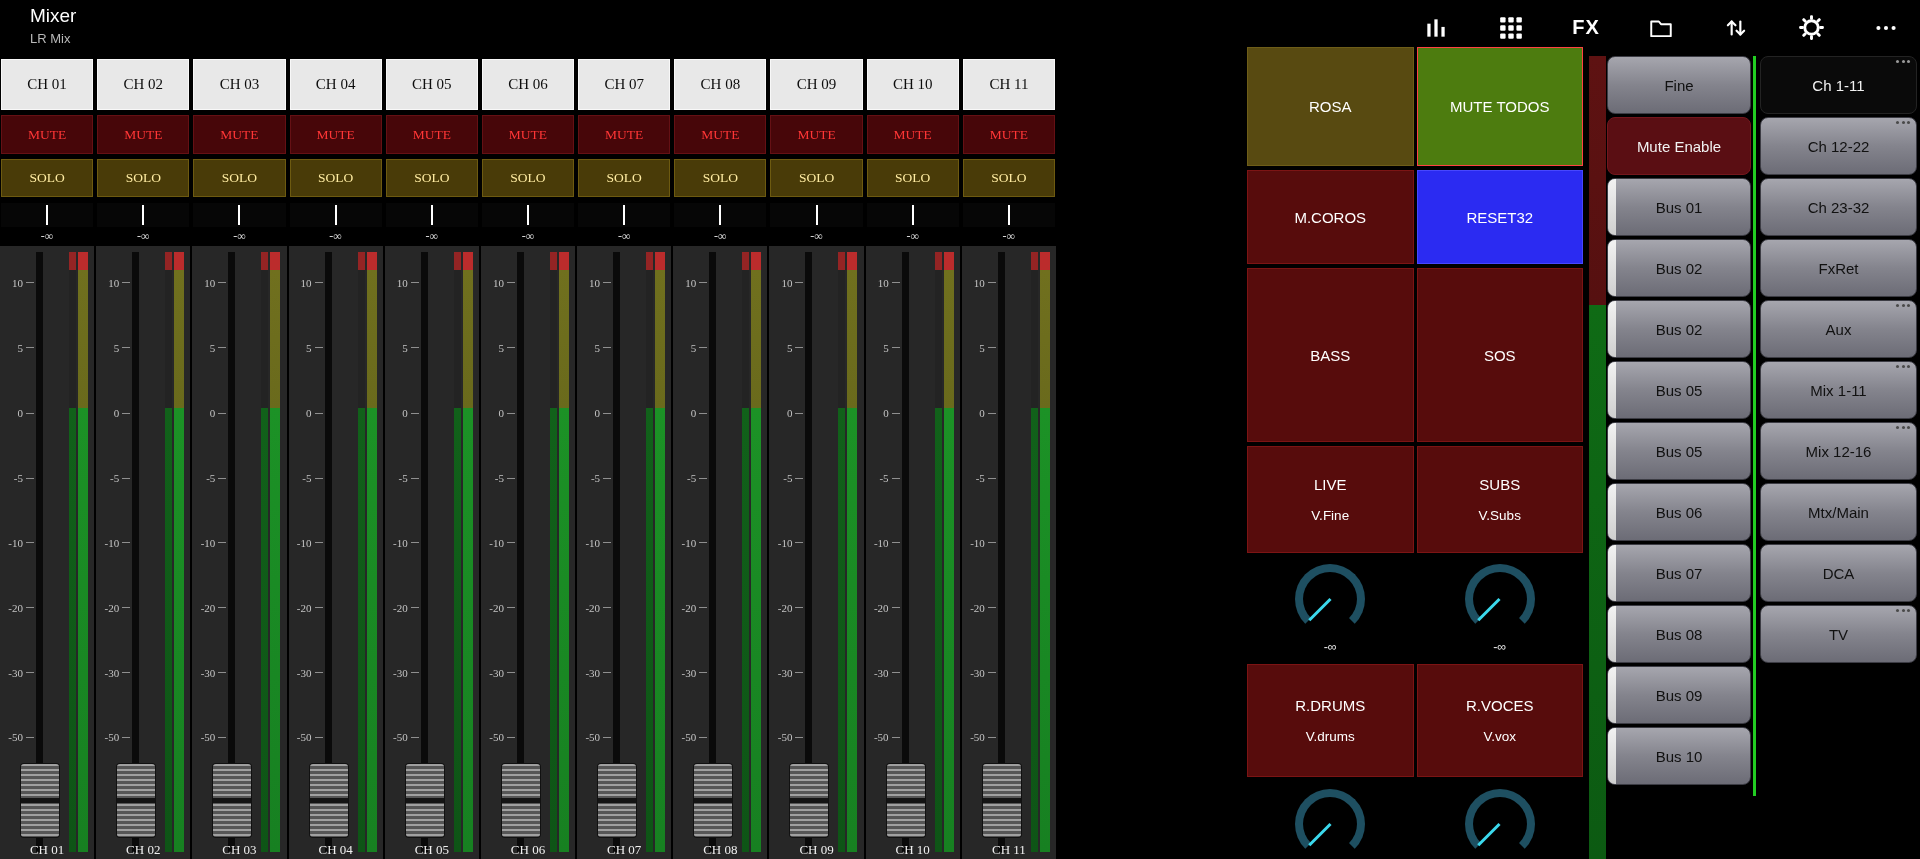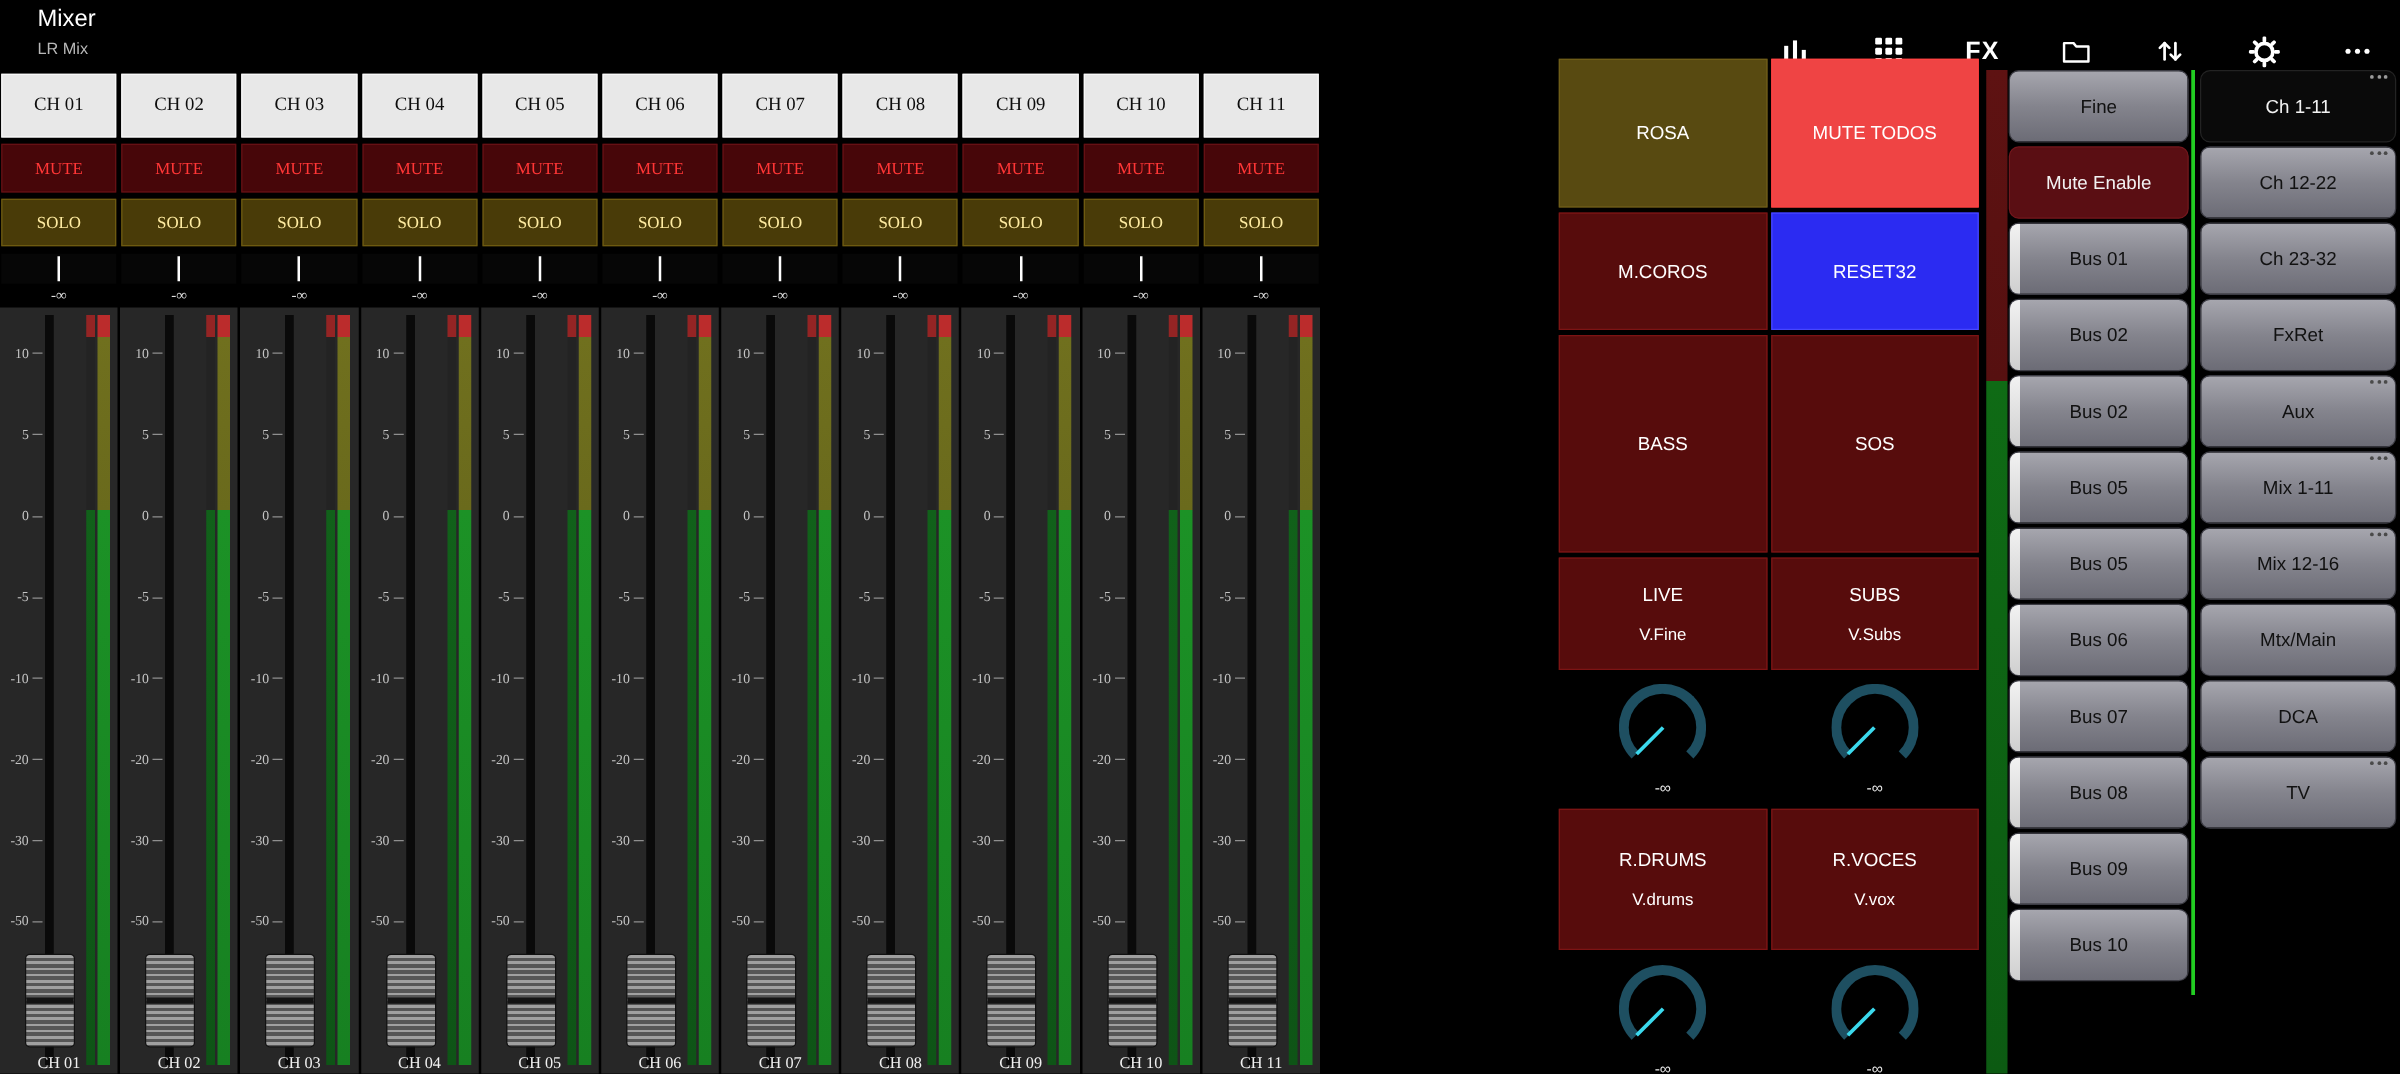--- a/index.html
+++ b/index.html
@@ -7,21 +7,21 @@
   body {
     width:1920px; height:859px; position:relative; overflow:hidden;
     background:#000; font-family:"Liberation Sans", sans-serif;
   }
   button { appearance:none; padding:0; outline:none; cursor:pointer; font-family:inherit; }
 
   
   #topbar { position:absolute; left:0; top:0; width:1920px; height:55px; background:#000; }
   .tb-title { position:absolute; left:30px; top:5px; color:#ffffff; font-size:19px; }
   .tb-sub   { position:absolute; left:30px; top:31px; color:#b8b8b8; font-size:13px; }
-  #tb-icons { position:absolute; right:20px; top:0; height:55px; display:flex; align-items:flex-end; gap:47px; }
+  #tb-icons { position:absolute; right:20px; top:0; height:55px; display:flex; align-items:center; gap:47px; }
   .tbicon { width:28px; height:28px; display:flex; align-items:center; justify-content:center; }
   .tb-fx { color:#fff; font-size:20px; font-weight:bold; letter-spacing:1px; }
 
   
   #strips { position:absolute; left:0; top:55px; width:1056px; height:804px;
             display:grid; grid-template-columns:repeat(11,1fr); gap:2px;font-family:Liberation Serif, serif; }
   .strip { display:flex; flex-direction:column; min-width:0; }
   .chname { margin:4px 1px 0; height:51px; background:#e8e8e8; border:1px solid #f8f8f8; color:#0d0d0d; font-size:15px; }
   .chmute { margin:5px 1px 0; height:39px; background:#470609; border:1px solid #651014; color:#ff3636; font-size:13.5px; }
   .chsolo { margin:5px 1px 0; height:38px; background:#493b08; border:1px solid #6d5a10; color:#ffeca2; font-size:13.5px; }
@@ -43,29 +43,29 @@
          box-shadow:0 0 0 1px #111; cursor:grab; }
   .cap::after { content:""; position:absolute; left:0; right:0; top:50%; height:5px; margin-top:-2px; background:#141414; }
   .ffoot { position:absolute; left:0; right:0; bottom:1px; text-align:center; color:#f0f0f0; font-size:13px; }
 
   
   #center-grid { position:absolute; left:1247px; top:47px; width:336px; display:flex; flex-direction:column; gap:4px; }
   .crow { display:grid; grid-template-columns:1fr 1fr; gap:3px; }
   .crow:nth-child(1){ height:119px; }
   .crow:nth-child(2){ height:94px; }
   .crow:nth-child(3){ height:174px; }
-  .crow:nth-child(4){ height:90px; }
+  .crow:nth-child(4){ height:107px; }
   .crow:nth-child(5){ height:103px; }
   .crow:nth-child(6){ height:113px; }
   .crow:nth-child(7){ height:105px; }
   .cbtn { display:flex; flex-direction:column; align-items:center; justify-content:center; gap:15px;
           border:1px solid transparent; color:#fff; font-size:15px; }
   .cbtn .cl2 { font-size:13.5px; }
   .cbtn.olive      { background:#584a11; border-color:#6e5d18; }
-  .cbtn.bright-red { background:#ef4444; border-color:#ff4242; }
+  .cbtn.bright-red { background:#4d7c0f; border-color:#ff4242; }
   .cbtn.dark-red   { background:#570c0c; border-color:#7c1414; }
   .cbtn.blue       { background:#2b2bf2; border-color:#4747ff; }
   .knobcell { display:flex; flex-direction:column; align-items:center; justify-content:center; gap:6px; }
   .knob { position:relative; width:70px; height:70px; cursor:pointer; }
   .kring { position:absolute; inset:0; border-radius:50%; border:8px solid #1e4f61; border-bottom-color:transparent; display:block; }
   .kptr { position:absolute; left:calc(50% - 1.5px); bottom:50%; width:3px; height:30px; background:#3bd9ed;
           transform-origin:50% 100%; transform:rotate(225deg); display:block; }
   .kval { color:#e8e8e8; font-size:12.5px; }
 
   

